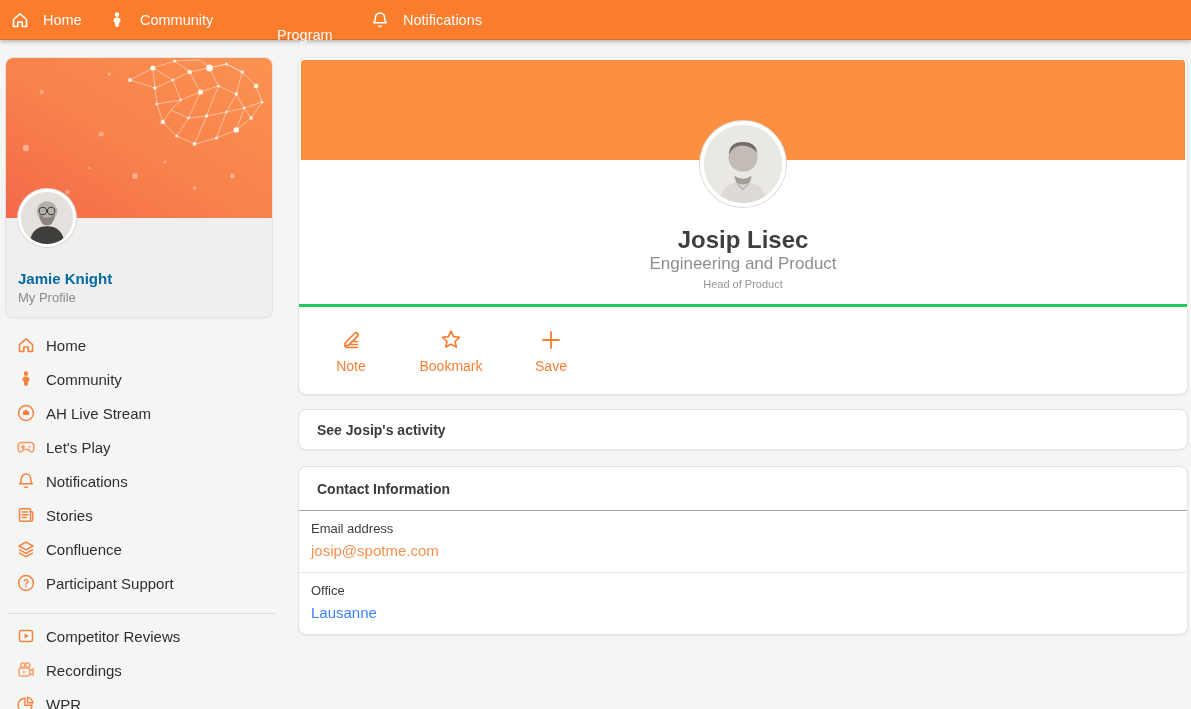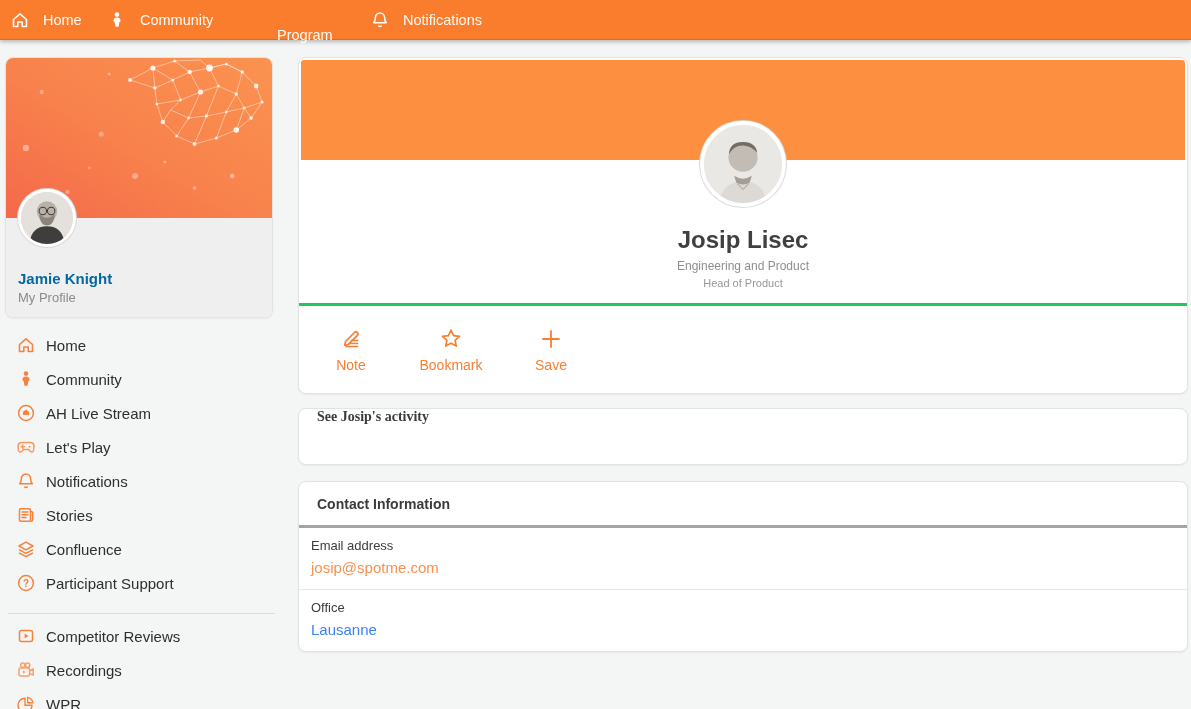--- a/index.html
+++ b/index.html
@@ -65,37 +65,37 @@
   .profile-card { position:relative; }
   .banner { height:100px; margin:2px 2px 0 2px; background:#fd9040; border-radius:3px 3px 0 0; }
   .main-avatar {
     position:absolute; left:50%; top:63px; margin-left:-43px;
     width:86px; height:86px; border-radius:50%; border:4px solid #fff;
     overflow:hidden; box-shadow:0 0 0 1px #d8d8d8; background:#eceae7;
   }
   .main-avatar svg { display:block; width:100%; height:100%; }
   .profile-body { text-align:center; padding:66px 0 14px 0; }
   .p-name { font-size:24px; font-weight:bold; color:#3f3f3f; }
-  .p-dept { font-size:12px; color:#8e8e8e; margin-top:5px; }
+  .p-dept { font-size:17px; color:#8e8e8e; }
   .p-title { font-size:11px; color:#979797; margin-top:4px; }
 
   .actions { border-top:3px solid #22c55e; height:90px; display:flex; align-items:center; padding-left:2px; }
   .action-btn {
     width:100px; height:100%; display:flex; flex-direction:column;
     align-items:center; justify-content:center; cursor:pointer; color:#f77f33;
   }
   .aicon { width:24px; height:24px; }
   .alabel { font-size:14px; margin-top:6px; color:#f77f33; }
 
   
-  .activity-card { margin-top:14px; height:57px; display:flex; align-items:flex-start; padding:0 18px; cursor:pointer;font-family:Liberation Serif, serif; }
+  .activity-card { margin-top:14px; height:41px; display:flex; align-items:center; padding:0 18px; cursor:pointer; }
   .activity-label { font-size:14px; font-weight:bold; color:#3b3b3b; }
 
   .contact-card { margin-top:16px; }
-  .contact-header { padding:13px 18px 12px 18px; border-bottom:3px solid #a3a3a3; }
+  .contact-header { padding:13px 18px 12px 18px; border-bottom:1px solid #a3a3a3; }
   .contact-title { font-size:14px; font-weight:bold; color:#3b3b3b; }
   .contact-row { padding:10px 18px 13px 12px; }
   .contact-row + .contact-row { border-top:1px solid #e8e8e8; }
   .c-label { font-size:13px; color:#3d3d3d; }
   .c-value { font-size:15px; color:#3b82f6; margin-top:6px; }
   .c-value.link { color:#f8904f; cursor:pointer; }
 </style>
 </head>
 <body>
 

